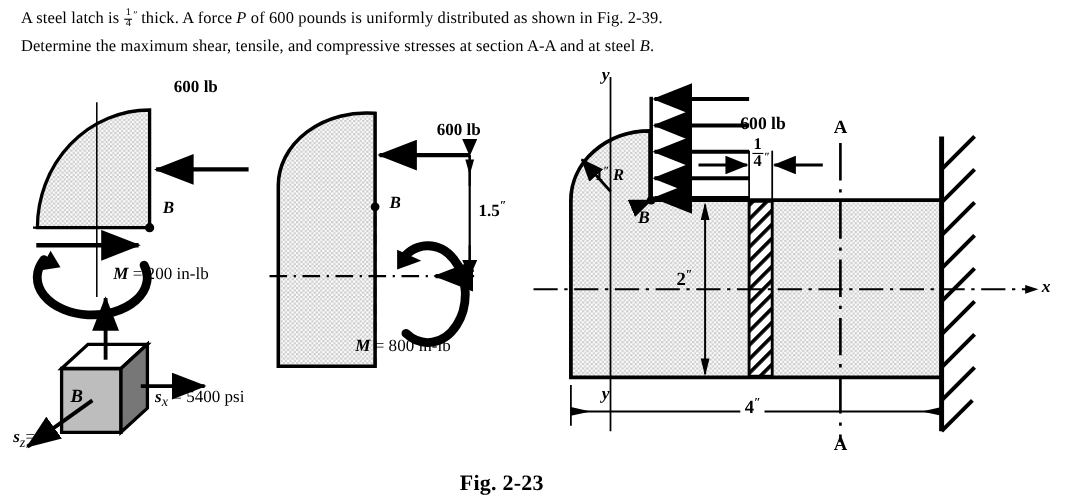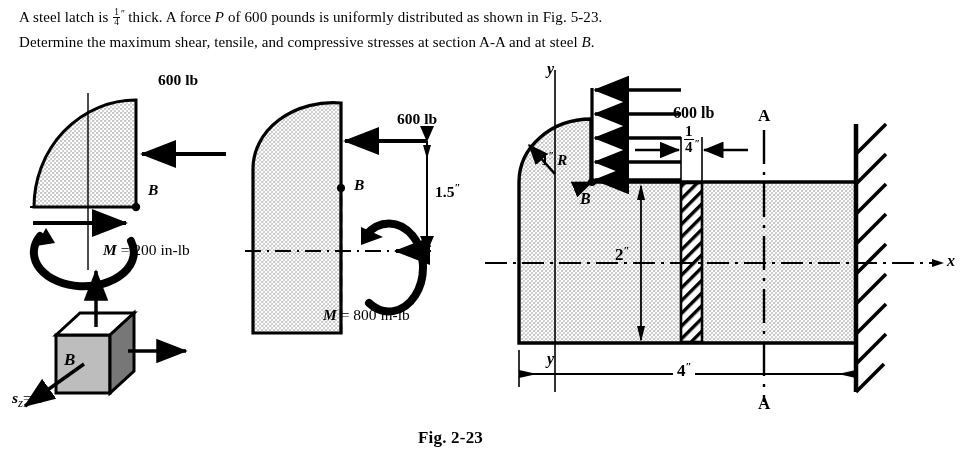--- a/index.html
+++ b/index.html
@@ -21,33 +21,33 @@
   .inchsup{font-size:.62em;vertical-align:.55em;letter-spacing:-0.5px;}
 
   
   .fig{position:absolute;}
   .lbl{position:absolute;white-space:nowrap;font-size:15.5px;}
   .bold{font-weight:bold;}
   svg{display:block;overflow:visible;}
 
   #caption{
     position:absolute;left:418px;top:428px;
-    font-size:17px;font-weight:bold;letter-spacing:.2px;
+    font-size:20px;font-weight:bold;letter-spacing:.2px;
   }
 </style>
 </head>
 <body>
 
 <div id="statement">
   <div class="ln">
     <span>A steel latch is</span>
     <span class="frac"><span class="nm">1</span><span class="dn">4</span></span><span class="inchsup">″</span>
     <span>thick.  A force</span>
     <span class="it">P</span>
-    <span>of 600 pounds is uniformly distributed as shown in Fig. 5-23.</span>
+    <span>of 600 pounds is uniformly distributed as shown in Fig. 2-39.</span>
   </div>
   <div class="ln">
     <span>Determine the maximum shear, tensile, and compressive stresses at section A-A and at steel</span>
     <span class="it">B</span><span>.</span>
   </div>
 </div>
 
 <div class="fig" style="left:0px;top:80px;width:250px;height:200px;">
   <svg width="250" height="200" viewBox="0 0 250 200">
     <defs>
@@ -96,20 +96,24 @@
     <polygon points="56,70 110,70 110,128 56,128" fill="#bdbdbd" stroke="#000" stroke-width="3"></polygon>
     <polygon points="56,70 80,48 134,48 110,70" fill="#ffffff" stroke="#000" stroke-width="3"></polygon>
     <polygon points="110,70 134,48 134,106 110,128" fill="#777777" stroke="#000" stroke-width="3"></polygon>
 
     <line x1="96" y1="62" x2="96" y2="6" stroke="#000" stroke-width="3.5" marker-end="url(#ah2)"></line>
 
     <line x1="128" y1="86" x2="186" y2="86" stroke="#000" stroke-width="3.5" marker-end="url(#ah2)"></line>
 
     <line x1="84" y1="99" x2="25" y2="141" stroke="#000" stroke-width="3.5" marker-end="url(#ah2)"></line>
   </svg>
+  <div class="lbl" style="left:141px;top:87px;">
+    <span class="it bold">s</span><sub class="it">x</sub>
+    <span>= 5400 psi</span>
+  </div>
   <div class="lbl" style="left:12px;top:124px;">
     <span class="it bold">s</span><sub class="it">z</sub><span>= 0</span>
   </div>
   <div class="lbl it bold" style="left:64px;top:85px;font-size:17px;">B</div>
 </div>
 
 <div class="fig" style="left:245px;top:85px;width:275px;height:270px;">
   <svg width="275" height="270" viewBox="0 0 275 270">
     <defs>
       <marker id="ah3" markerWidth="9" markerHeight="7" refX="8.5" refY="3.5" orient="auto">

